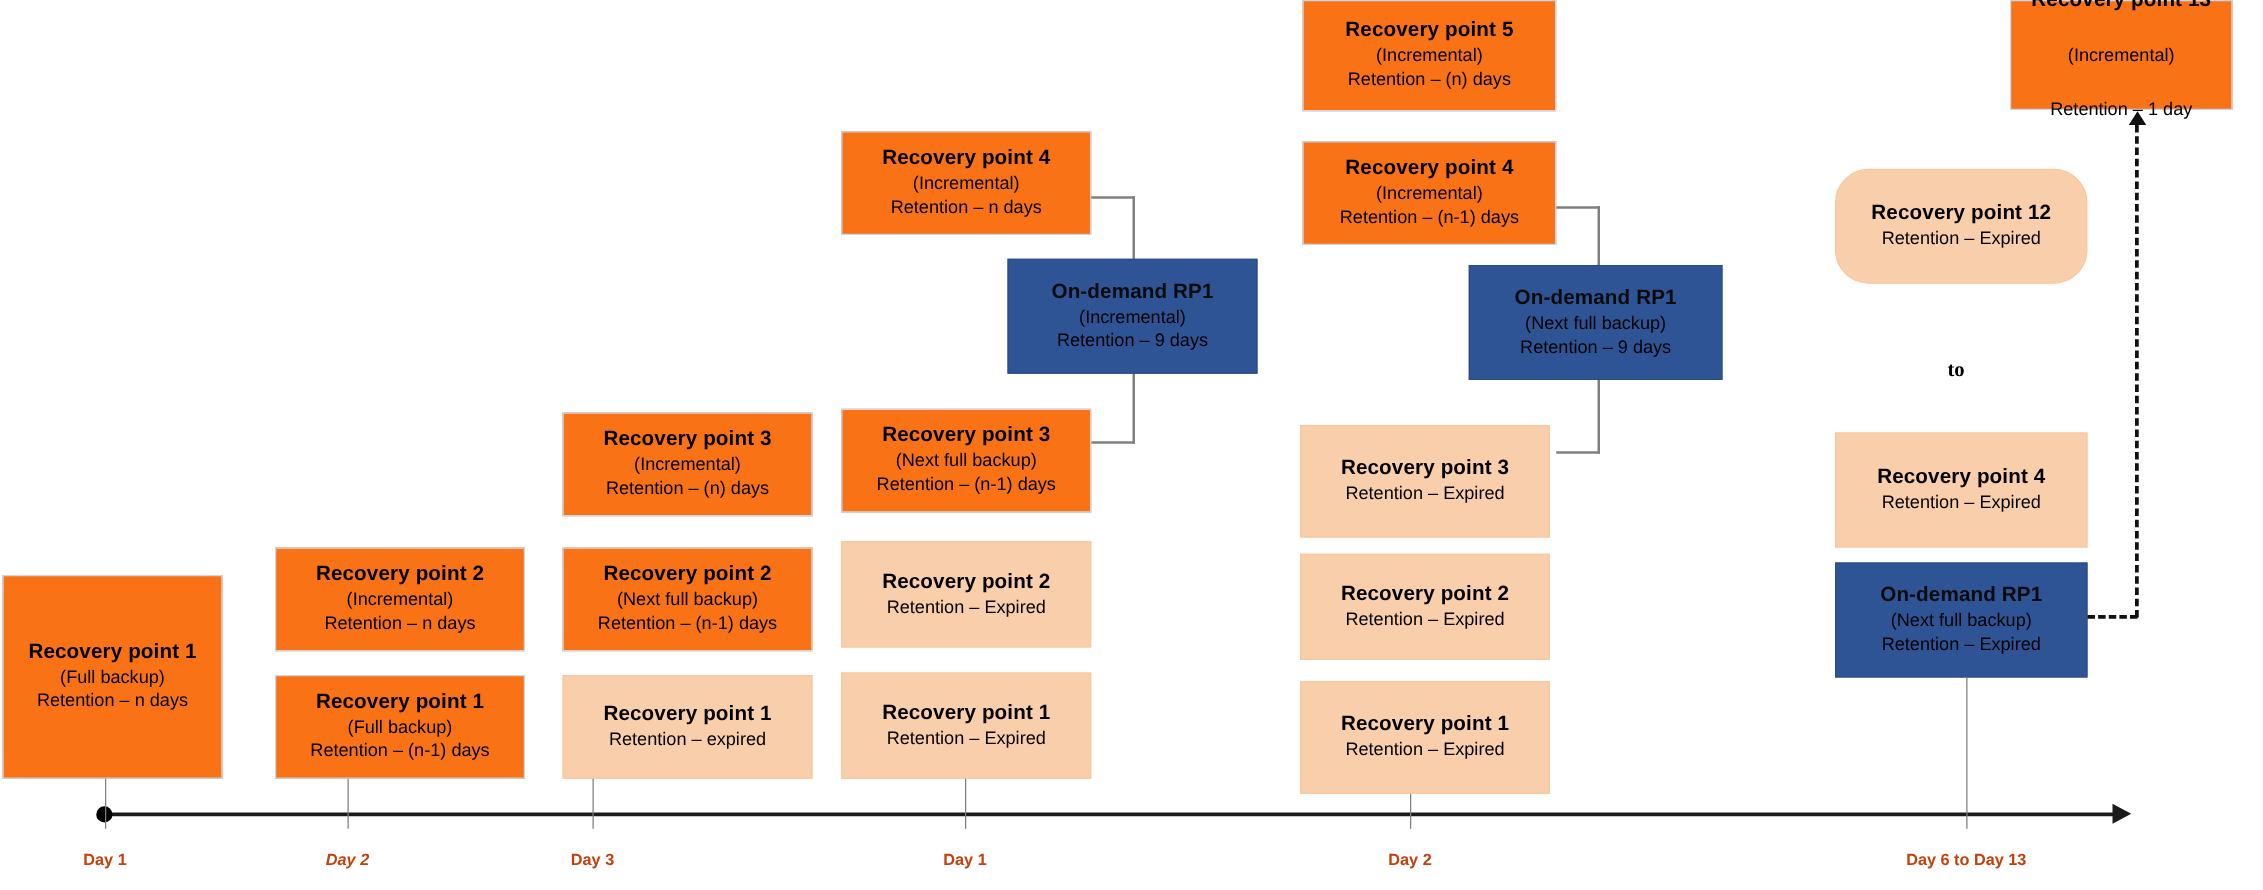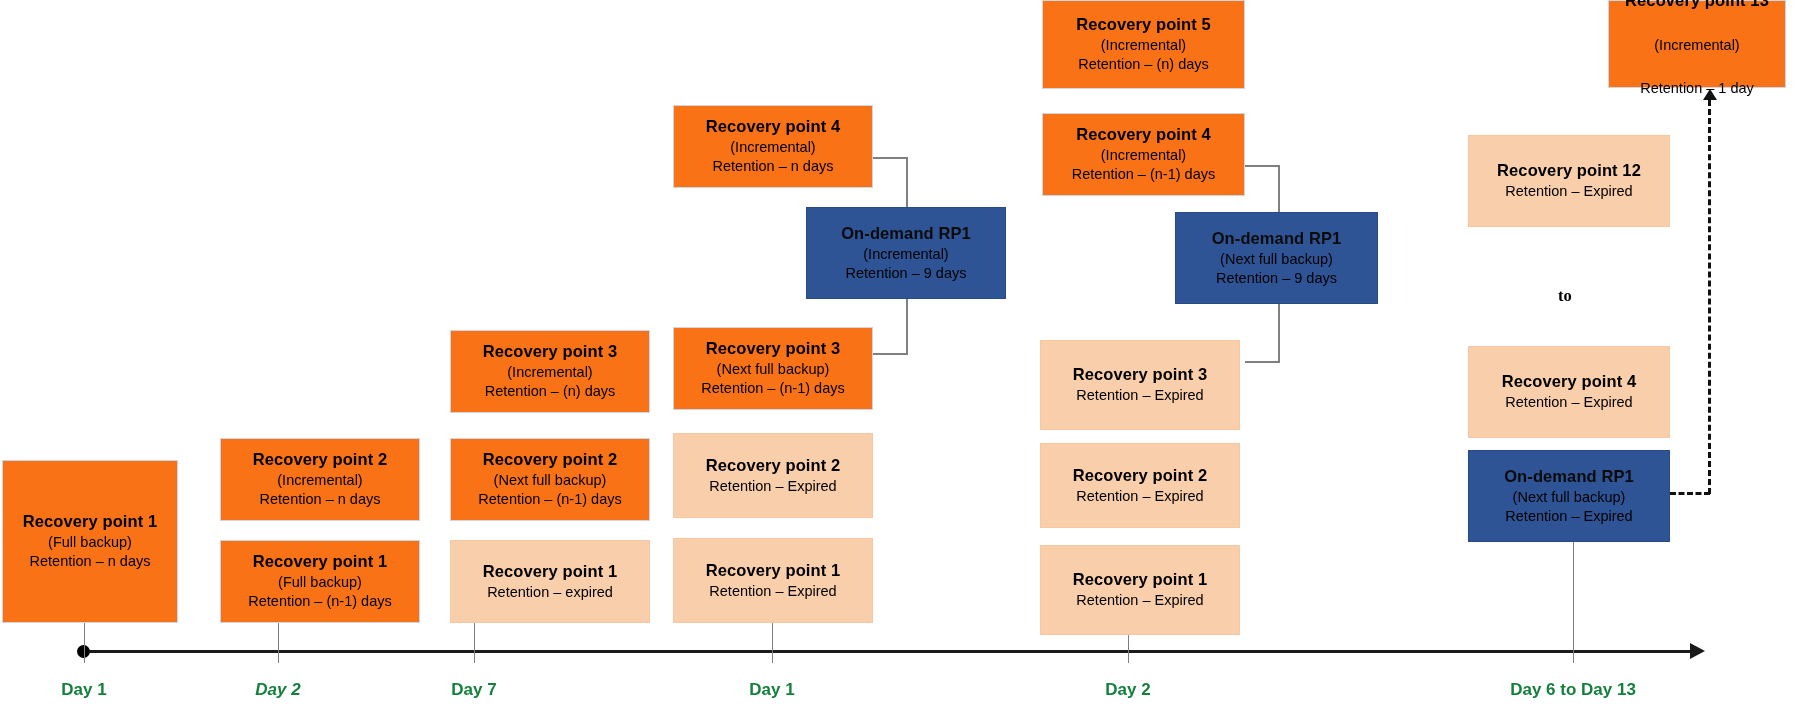--- a/index.html
+++ b/index.html
@@ -11,21 +11,21 @@
   .rp .t1{font-weight:bold;font-size:16.5px;letter-spacing:.1px;}
   .rp .t2{font-size:14.5px;}
   .rp .t3{font-size:14.5px;}
   .rp.blue{background:#f97316;border:1px solid #ccd5e8;}
   .rp.peach{background:#f9ceaa;border:1px solid #f7c89f;}
   .rp.navy{background:#2f5496;border:1px solid #2a4c86;}
   .rp.navy .t1,.rp.navy .t2,.rp.navy .t3{color:#000000;}
   .rp.navy .t1{color:#0b0b0b;}
   .axis-line{position:absolute;background:#1a1a1a;}
   .tick{position:absolute;width:1px;background:#7f7f7f;}
-  .daylabel{position:absolute;font-weight:bold;font-size:17px;color:#15803d;
+  .daylabel{position:absolute;font-weight:bold;font-size:13px;color:#c2410c;
             text-align:center;white-space:nowrap;}
   .origin-dot{position:absolute;width:13px;height:13px;border-radius:50%;background:#000;}
   .arrowhead{position:absolute;width:0;height:0;border-top:8px solid transparent;
              border-bottom:8px solid transparent;border-left:15px solid #1a1a1a;}
   .conn{position:absolute;background:#808080;}
   .to-label{position:absolute;font-weight:bold;font-size:16.5px;color:#000;font-family:Liberation Serif, serif;}
   .dash-v{position:absolute;border-left:3px dashed #111;}
   .dash-h{position:absolute;border-top:3px dashed #111;}
   .dash-arrow{position:absolute;width:0;height:0;border-left:7px solid transparent;
               border-right:7px solid transparent;border-bottom:11px solid #111;}
@@ -129,21 +129,21 @@
   <div class="rp peach" style="left:1040px;top:545px;width:200px;height:90px;">
     <div class="t1">Recovery point 1</div>
     <div class="t3">Retention – Expired</div>
   </div>
 
   <div class="rp blue" style="left:1608px;top:0px;width:178px;height:88px;gap:24px;">
     <div class="t1">Recovery point 13</div>
     <div class="t2">(Incremental)</div>
     <div class="t3">Retention – 1 day</div>
   </div>
-  <div class="rp peach" style="left:1468px;top:135px;width:202px;height:92px;">
+  <div class="rp peach" style="left:1468px;top:135px;width:202px;height:92px;border-radius:27px;">
     <div class="t1">Recovery point 12</div>
     <div class="t3">Retention – Expired</div>
   </div>
 
   <div class="to-label" style="left:1558px;top:286px;">to</div>
 
   <div class="rp peach" style="left:1468px;top:346px;width:202px;height:92px;">
     <div class="t1">Recovery point 4</div>
     <div class="t3">Retention – Expired</div>
   </div>
@@ -163,18 +163,18 @@
 
   <div class="tick" style="left:84px;top:623px;height:40px;"></div>
   <div class="tick" style="left:278px;top:623px;height:40px;"></div>
   <div class="tick" style="left:474px;top:623px;height:40px;"></div>
   <div class="tick" style="left:772px;top:623px;height:40px;"></div>
   <div class="tick" style="left:1128px;top:635px;height:28px;"></div>
   <div class="tick" style="left:1573px;top:542px;height:121px;"></div>
 
   <div class="daylabel" style="left:34px;top:680px;width:100px;">Day 1</div>
   <div class="daylabel" style="left:228px;top:680px;width:100px;font-style:italic;">Day 2</div>
-  <div class="daylabel" style="left:424px;top:680px;width:100px;">Day 7</div>
+  <div class="daylabel" style="left:424px;top:680px;width:100px;">Day 3</div>
   <div class="daylabel" style="left:722px;top:680px;width:100px;">Day 1</div>
   <div class="daylabel" style="left:1078px;top:680px;width:100px;">Day 2</div>
   <div class="daylabel" style="left:1473px;top:680px;width:200px;">Day 6 to Day 13</div>
 
 </div>
 
 </body></html>

